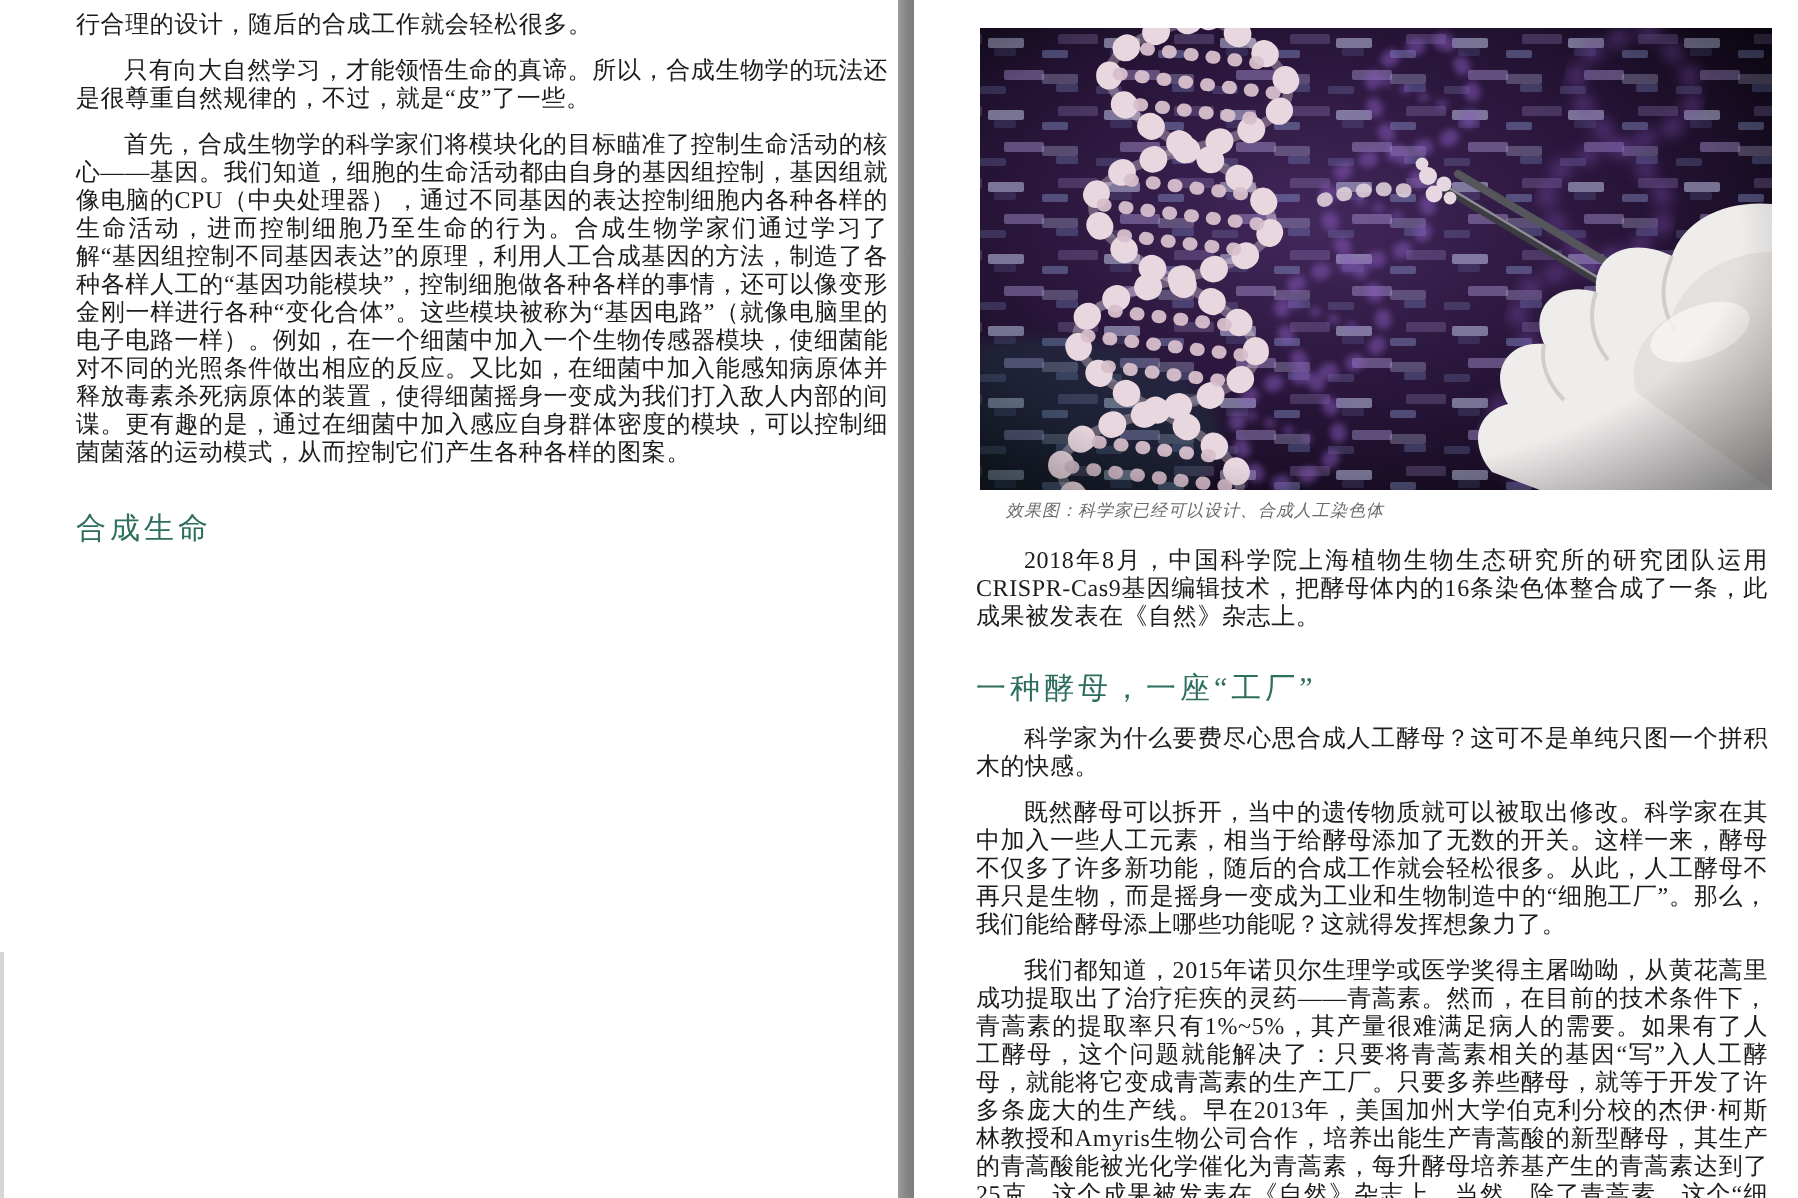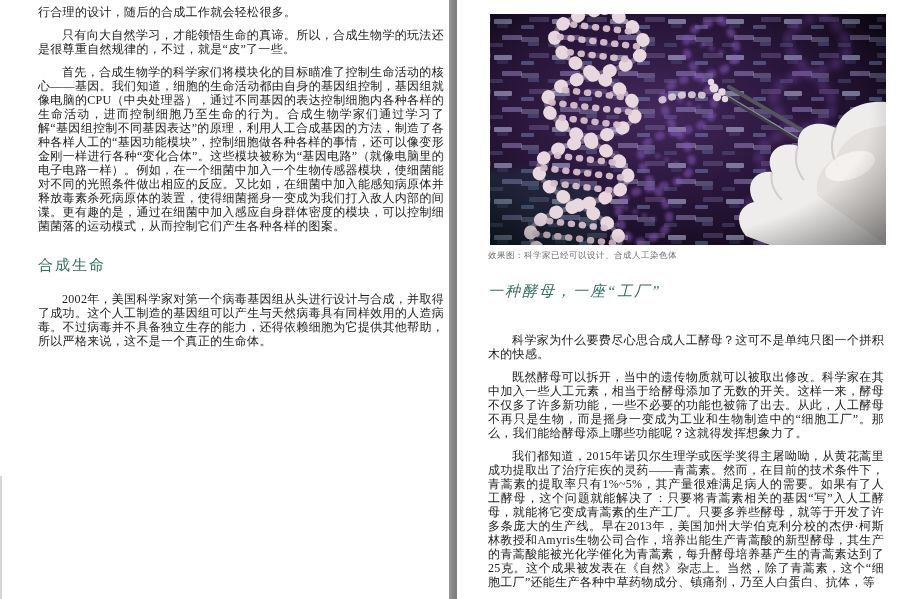--- a/index.html
+++ b/index.html
@@ -16,39 +16,39 @@
   .page-right{left:457px;width:442px;padding:14px 15px 0 31px;}
   p.body-text{
     font-size:12px;line-height:14px;letter-spacing:0.3px;color:#1c1c1c;
     text-align:justify;margin:0 0 9px 0;
   }
   p.indent{text-indent:2em;font-family:Liberation Serif, serif;}
   h2.section{
     font-size:15px;line-height:20px;font-weight:normal;letter-spacing:2px;
     color:#2e6e5e;margin:22px 0 17px 0;
   }
-  .page-right h2.section{margin-top:20px;margin-bottom:32px;font-style:italic;}
+  .page-right h2.section{margin-top:20px;margin-bottom:7px;}
   figure{margin:0;padding:0;}
   .figure-img{display:block;width:396px;height:231px;margin-left:2px;}
   figcaption{
     font-size:8.5px;line-height:11px;color:#6b6b6b;letter-spacing:0.5px;
-    margin:5px 0 12px 0;
+    margin:5px 0 12px 15px;
+    font-style:italic;
   }
 </style>
 </head>
 <body>
 
 <div class="edge-left"></div>
 
 <div class="page page-left">
   <p class="body-text">行合理的设计，随后的合成工作就会轻松很多。</p>
   <p class="body-text indent">只有向大自然学习，才能领悟生命的真谛。所以，合成生物学的玩法还是很尊重自然规律的，不过，就是“皮”了一些。</p>
   <p class="body-text indent">首先，合成生物学的科学家们将模块化的目标瞄准了控制生命活动的核心——基因。我们知道，细胞的生命活动都由自身的基因组控制，基因组就像电脑的CPU（中央处理器），通过不同基因的表达控制细胞内各种各样的生命活动，进而控制细胞乃至生命的行为。合成生物学家们通过学习了解“基因组控制不同基因表达”的原理，利用人工合成基因的方法，制造了各种各样人工的“基因功能模块”，控制细胞做各种各样的事情，还可以像变形金刚一样进行各种“变化合体”。这些模块被称为“基因电路”（就像电脑里的电子电路一样）。例如，在一个细菌中加入一个生物传感器模块，使细菌能对不同的光照条件做出相应的反应。又比如，在细菌中加入能感知病原体并释放毒素杀死病原体的装置，使得细菌摇身一变成为我们打入敌人内部的间谍。更有趣的是，通过在细菌中加入感应自身群体密度的模块，可以控制细菌菌落的运动模式，从而控制它们产生各种各样的图案。</p>
   <h2 class="section">合成生命</h2>
-  <p class="body-text indent">2002年，美国科学家对第一个病毒基因组从头进行设计与合成，并取得了成功。这个人工制造的基因组可以产生与天然病毒具有同样效用的人造病毒。不过病毒并不具备独立生存的能力，还得依赖细胞为它提供其他帮助，所以严格来说，这不是一个真正的生命体。</p>
 </div>
 
 <div class="gutter"></div>
 
 <div class="page page-right">
   <figure>
     <svg class="figure-img" viewBox="0 0 396 231" xmlns="http://www.w3.org/2000/svg">
       <defs>
         <radialGradient id="bg" cx="42%" cy="42%" r="78%">
           <stop offset="0%" stop-color="#43285c"></stop>
@@ -126,17 +126,18 @@
         <path d="M396,112 C372,112 352,126 346,144 C332,152 324,166 328,182 L396,231 Z" fill="#ddd8d6" opacity="0.65"></path>
         <path d="M346,114 C340,128 340,140 348,152 M308,132 C304,144 306,156 314,166 M282,158 C280,168 284,178 292,186" stroke="#d3cdca" stroke-width="2" fill="none"></path>
         <ellipse cx="360" cy="152" rx="26" ry="13" fill="#f7f5f4" opacity="0.8" transform="rotate(-20 360 152)"></ellipse>
       </g>
 
       <rect width="396" height="231" fill="url(#vig)"></rect>
     </svg>
     <figcaption>效果图：科学家已经可以设计、合成人工染色体</figcaption>
   </figure>
 
+  <p class="body-text indent">2018年8月，中国科学院上海植物生物生态研究所的研究团队运用CRISPR-Cas9基因编辑技术，把酵母体内的16条染色体整合成了一条，此成果被发表在《自然》杂志上。</p>
   <h2 class="section">一种酵母，一座“工厂”</h2>
   <p class="body-text indent">科学家为什么要费尽心思合成人工酵母？这可不是单纯只图一个拼积木的快感。</p>
-  <p class="body-text indent">既然酵母可以拆开，当中的遗传物质就可以被取出修改。科学家在其中加入一些人工元素，相当于给酵母添加了无数的开关。这样一来，酵母不仅多了许多新功能，一些不必要的功能也被筛了出去。从此，人工酵母不再只是生物，而是摇身一变成为工业和生物制造中的“细胞工厂”。那么，我们能给酵母添上哪些功能呢？这就得发挥想象力了。</p>
+  <p class="body-text indent">既然酵母可以拆开，当中的遗传物质就可以被取出修改。科学家在其中加入一些人工元素，相当于给酵母添加了无数的开关。这样一来，酵母不仅多了许多新功能，随后的合成工作就会轻松很多。从此，人工酵母不再只是生物，而是摇身一变成为工业和生物制造中的“细胞工厂”。那么，我们能给酵母添上哪些功能呢？这就得发挥想象力了。</p>
   <p class="body-text indent">我们都知道，2015年诺贝尔生理学或医学奖得主屠呦呦，从黄花蒿里成功提取出了治疗疟疾的灵药——青蒿素。然而，在目前的技术条件下，青蒿素的提取率只有1%~5%，其产量很难满足病人的需要。如果有了人工酵母，这个问题就能解决了：只要将青蒿素相关的基因“写”入人工酵母，就能将它变成青蒿素的生产工厂。只要多养些酵母，就等于开发了许多条庞大的生产线。早在2013年，美国加州大学伯克利分校的杰伊·柯斯林教授和Amyris生物公司合作，培养出能生产青蒿酸的新型酵母，其生产的青蒿酸能被光化学催化为青蒿素，每升酵母培养基产生的青蒿素达到了25克。这个成果被发表在《自然》杂志上。当然，除了青蒿素，这个“细胞工厂”还能生产各种中草药物成分、镇痛剂，乃至人白蛋白、抗体，等</p>
 </div>
 
 </body></html>

